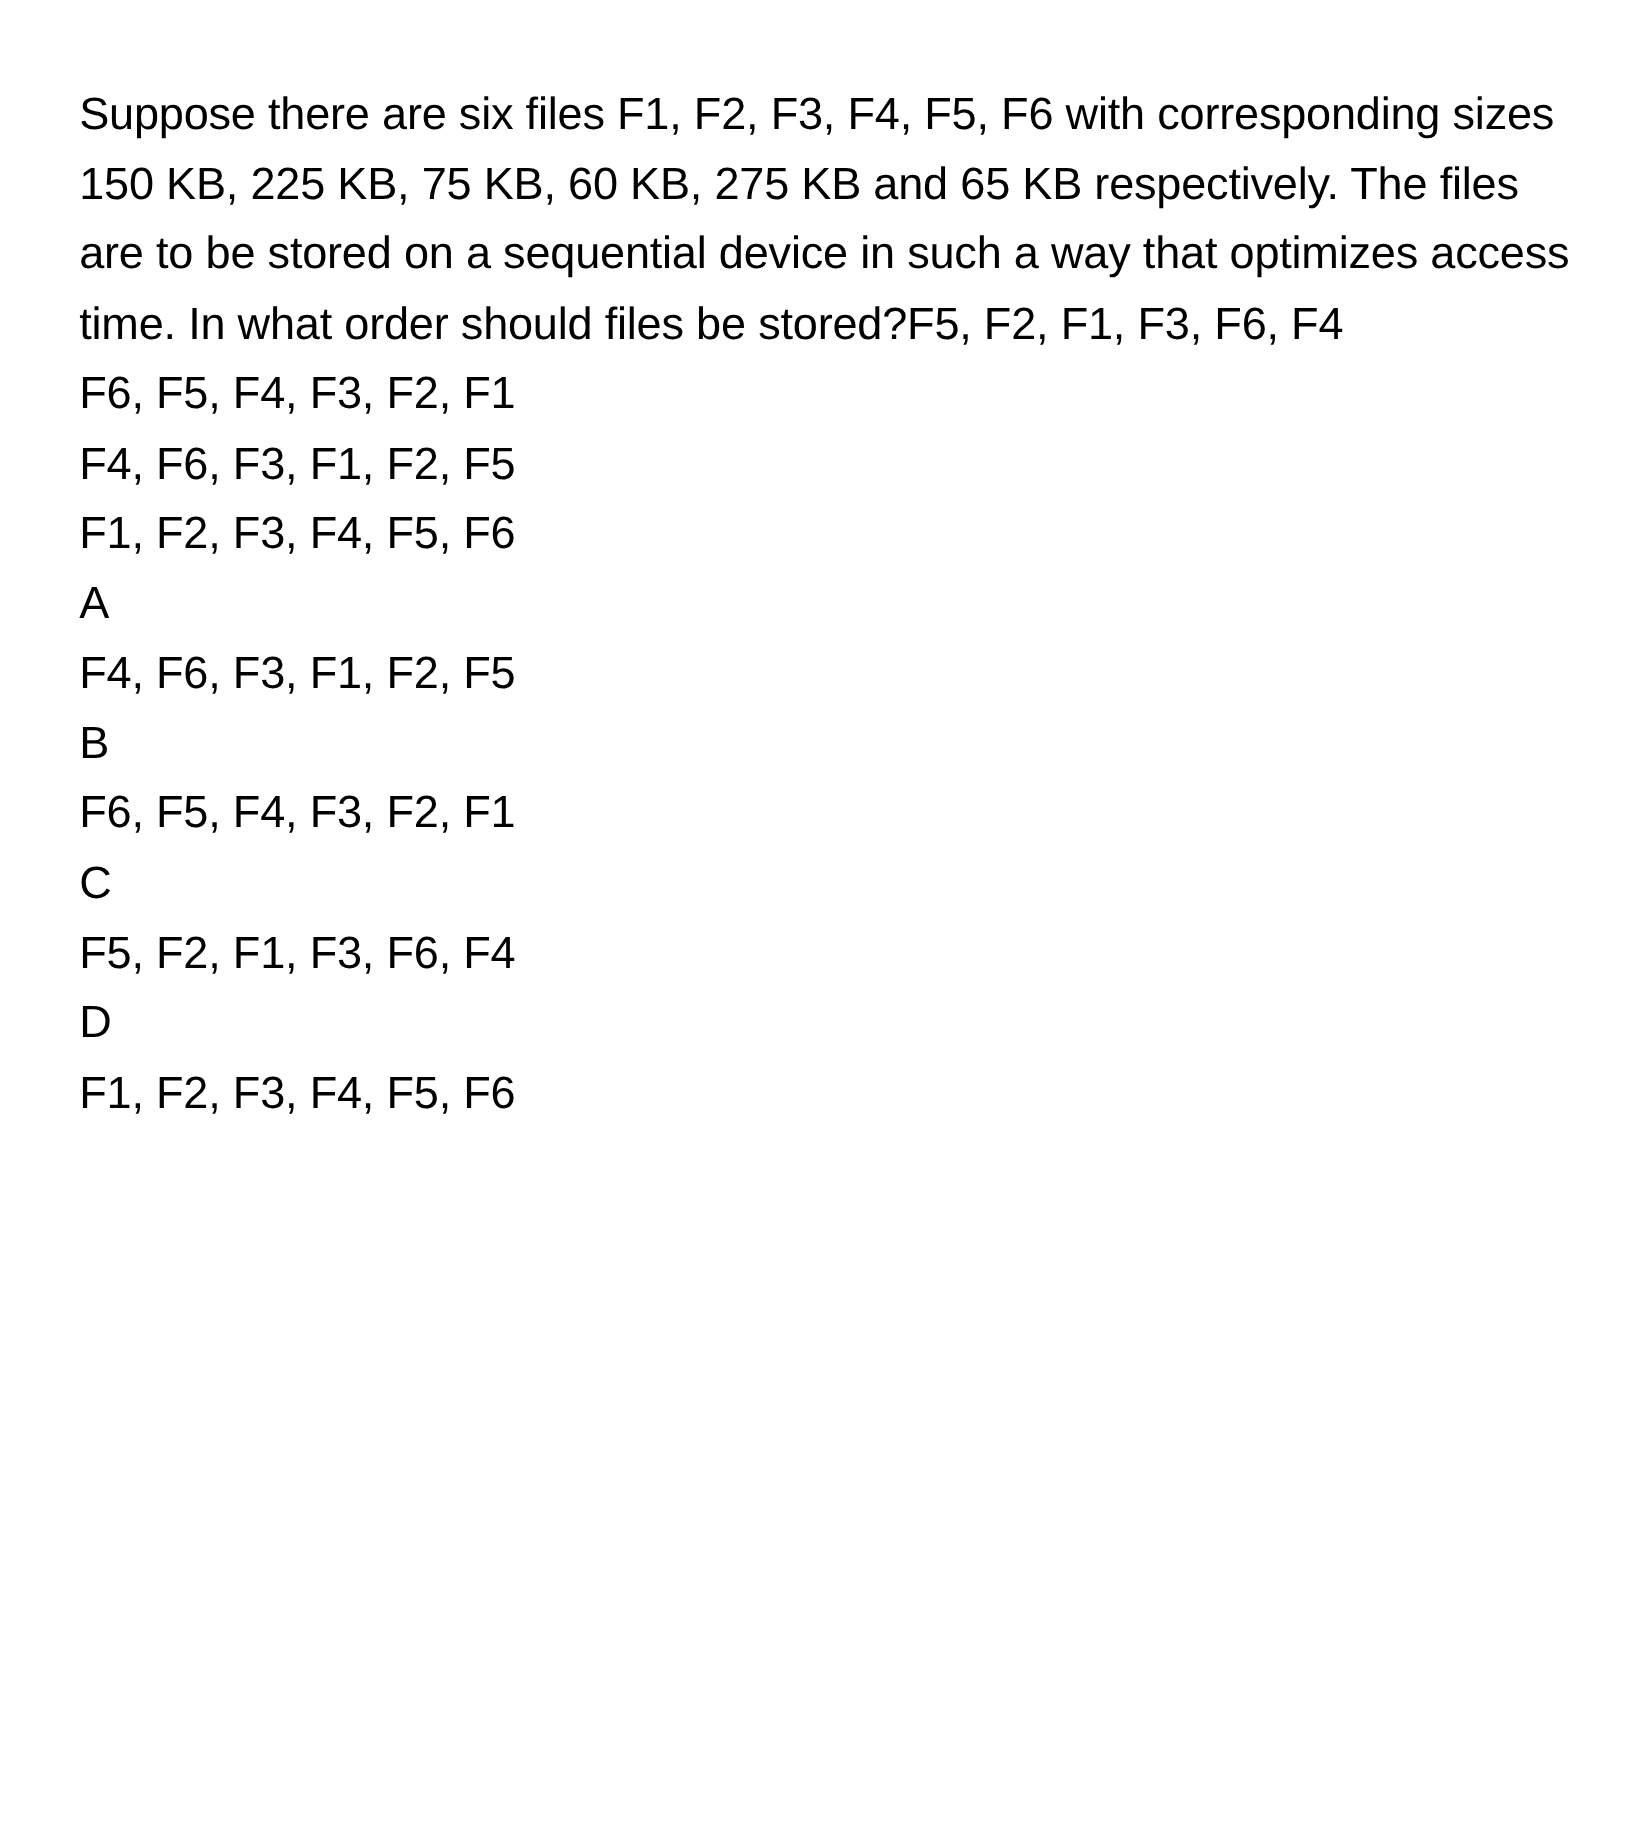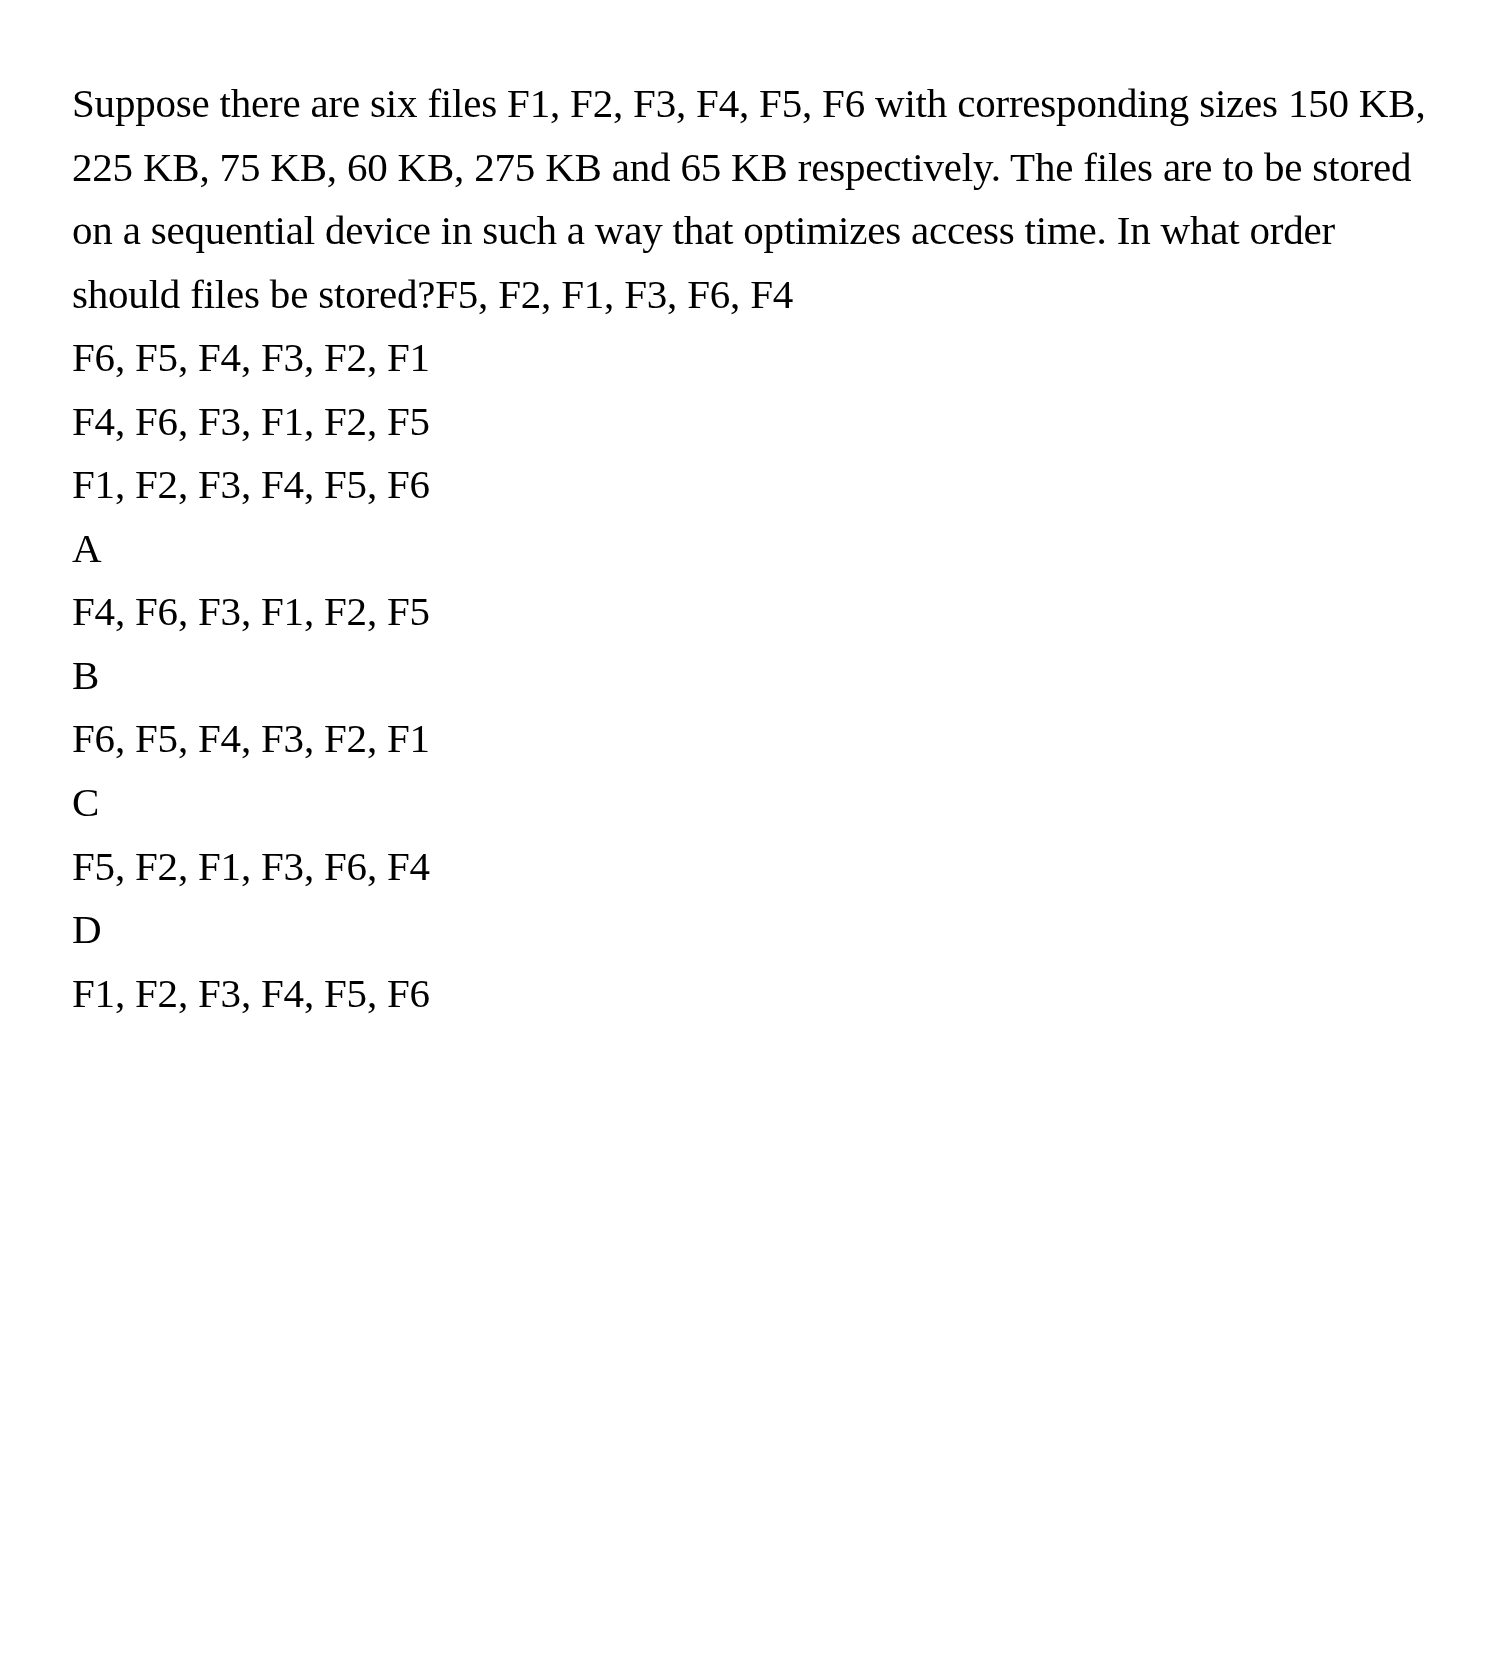--- a/index.html
+++ b/index.html
@@ -13,21 +13,20 @@
       padding: 72px 72px 72px 72px;
       width: 1500px;
       min-height: 1656px;
       color: #000000;
       font-size: 41px;
       line-height: 1.55;
       letter-spacing: -0.2px;
     }
     .question-text {
       margin-bottom: 0;
-      font-family: Liberation Serif, serif;
     }
     .line {
       display: block;
     }
   </style>
 </head>
 <body>
 
 <div class="question-text">
   <span class="line">

